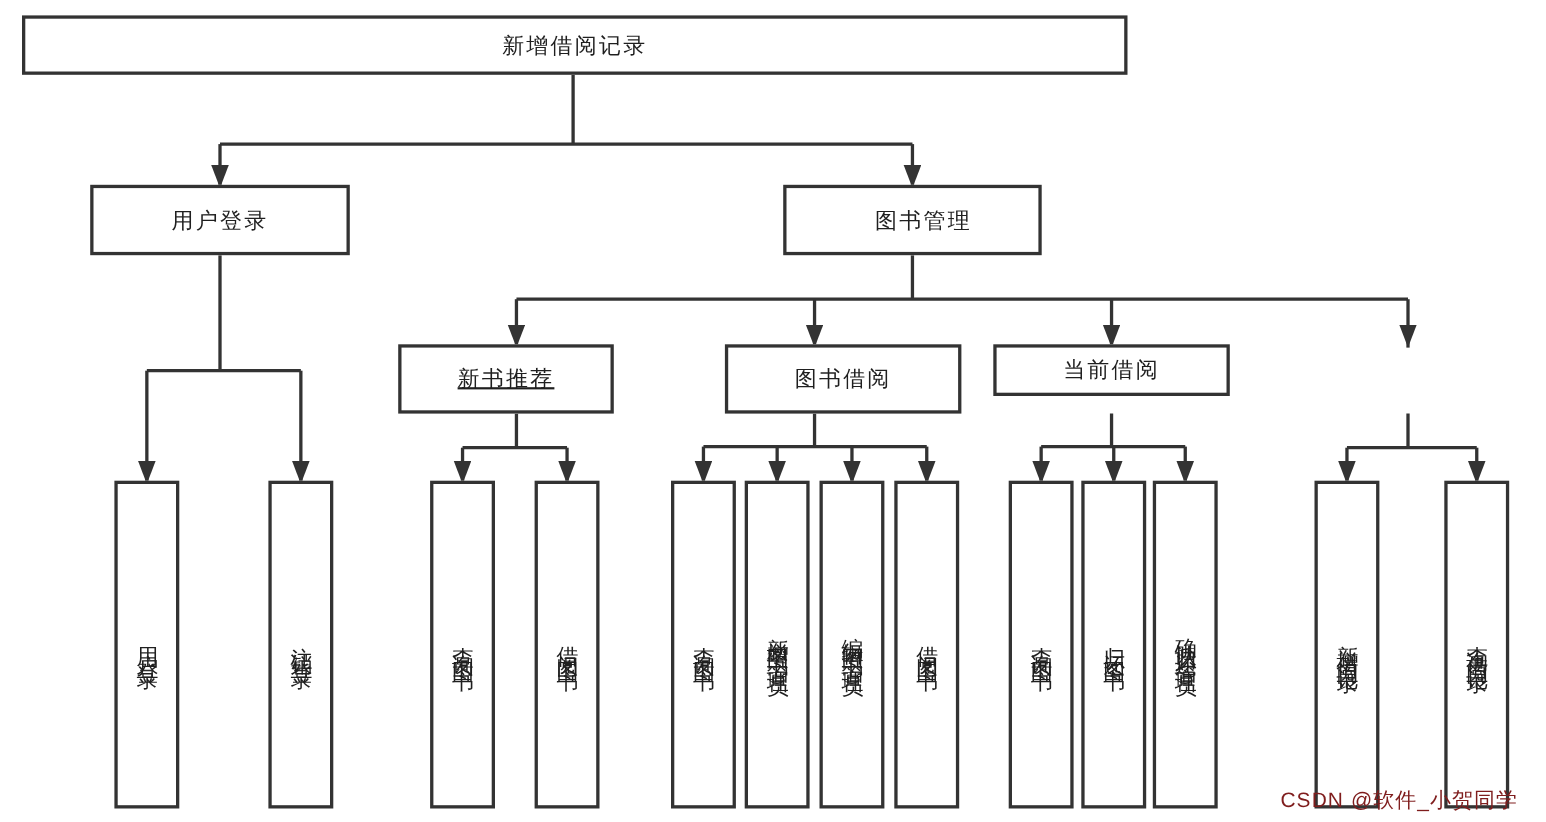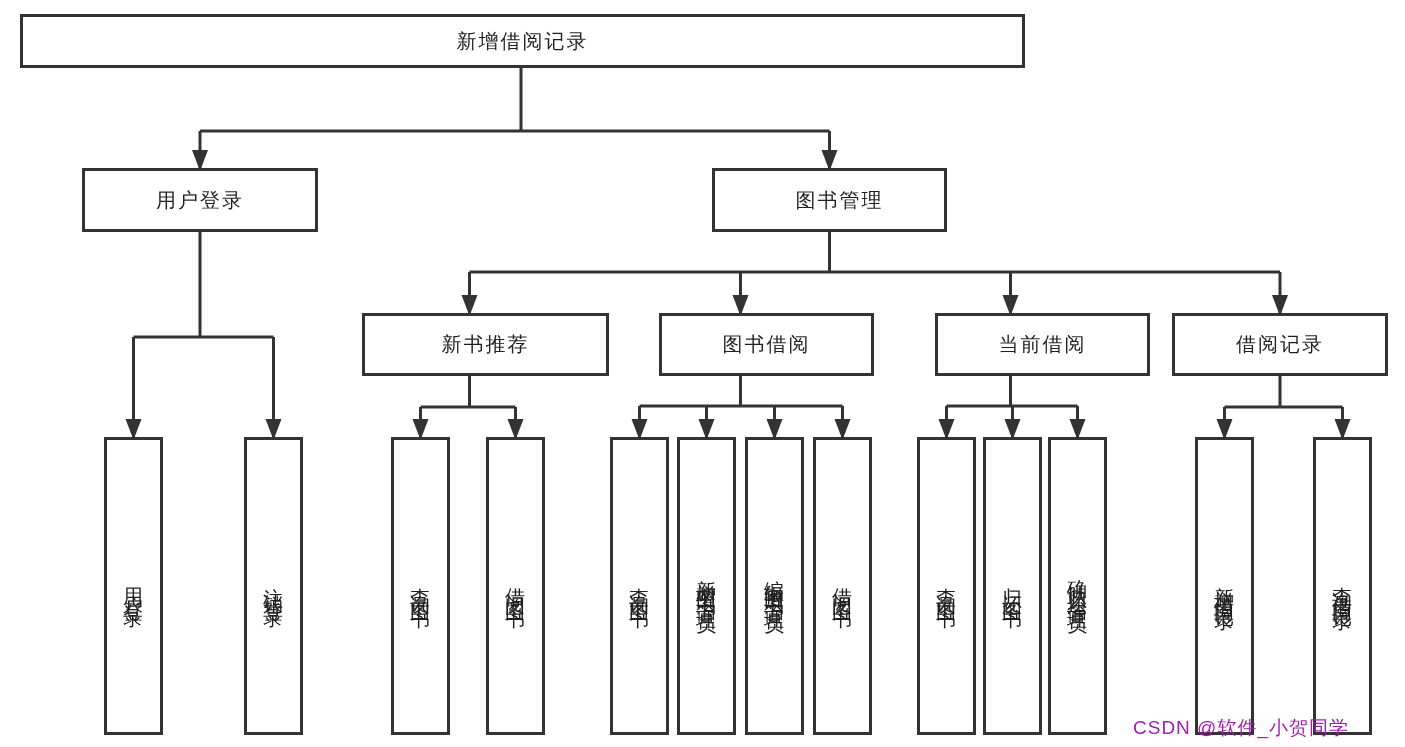--- a/index.html
+++ b/index.html
@@ -48,24 +48,24 @@
     font-size: 20px;
     letter-spacing: 7px;
     line-height: 1;
     white-space: nowrap;
   }
   .vnode.long span {
     letter-spacing: 5px;
   }
   .watermark {
     position: absolute;
-    left: 1133px;
+    left: 1164px;
     top: 715px;
     font-size: 19px;
-    color: #a21caf;
+    color: #7f1d1d;
     white-space: nowrap;
     z-index: 10;
     letter-spacing: 1px;
   }
 </style>
 </head>
 <body>
 
 <div class="canvas">
 
@@ -112,31 +112,28 @@
     <span>新增借阅记录</span>
   </div>
 
   <div class="node hnode" style="left:82px; top:168px; width:236px; height:64px;">
     <span>用户登录</span>
   </div>
   <div class="node hnode" style="left:712px; top:168px; width:235px; height:64px;padding-left:20px;">
     <span>图书管理</span>
   </div>
 
-  <div class="node hnode" style="left:362px; top:313px; width:247px; height:63px;">
+  <div class="node hnode" style="left:362px; top:313px; width:196px; height:63px;text-decoration:underline;">
     <span>新书推荐</span>
   </div>
   <div class="node hnode" style="left:659px; top:313px; width:215px; height:63px;">
     <span>图书借阅</span>
   </div>
-  <div class="node hnode" style="left:935px; top:313px; width:215px; height:63px;">
+  <div class="node hnode" style="left:903px; top:313px; width:215px; height:47px;">
     <span>当前借阅</span>
-  </div>
-  <div class="node hnode" style="left:1172px; top:313px; width:216px; height:63px;">
-    <span>借阅记录</span>
   </div>
 
   <div class="node vnode" style="left:104px; top:437px; width:59px; height:298px;">
     <span>用户登录</span>
   </div>
   <div class="node vnode" style="left:244px; top:437px; width:59px; height:298px;">
     <span>注销登录</span>
   </div>
 
   <div class="node vnode" style="left:391px; top:437px; width:59px; height:298px;">

